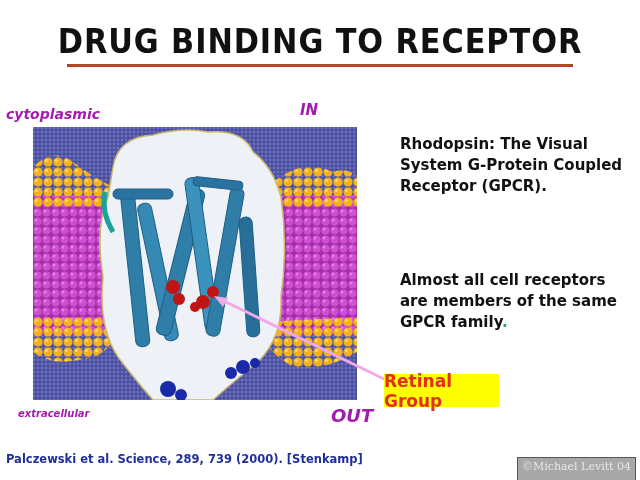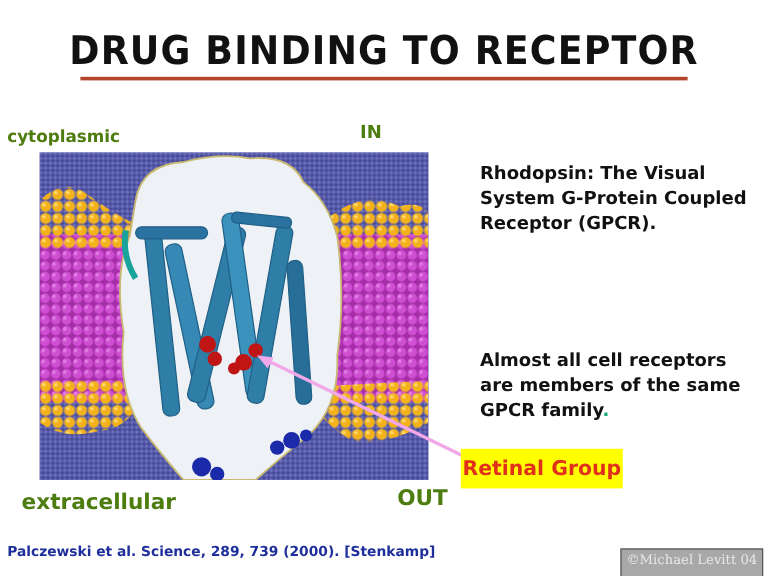--- a/index.html
+++ b/index.html
@@ -10,44 +10,45 @@
   .title {
     position: absolute; left: 0; width: 640px; top: 22px; text-align: center;
     font-family: "DejaVu Sans", sans-serif; font-size: 33px; font-weight: bold;
     letter-spacing: 1px; color: #111; transform: scaleX(0.92);
   }
   .title-rule {
     position: absolute; left: 67px; width: 506px; top: 64px; height: 3px;
     background: #b2452a;
   }
   .label-green {
-    position: absolute; color: #4d7c0f; font-weight: bold;
+    position: absolute; color: #a21caf; font-weight: bold;
     font-family: "DejaVu Sans", sans-serif;
+    font-style: italic;
   }
   .lbl-cyto { left: 6px; top: 106px; font-size: 14px; }
   .lbl-in { left: 300px; top: 101px; font-size: 15px; }
-  .lbl-extra { left: 18px; top: 408px; font-size: 18px; }
+  .lbl-extra { left: 18px; top: 408px; font-size: 10px; }
   .lbl-out { left: 291px; top: 405px; font-size: 18px; margin-left: 40px; }
 
   .figure {
     position: absolute; left: 33px; top: 127px; width: 324px; height: 273px; overflow: hidden;
     background: #5458a8;
   }
   .figure svg { display: block; }
 
   .desc {
     position: absolute; left: 400px; width: 230px; color: #111; font-weight: bold;
     font-size: 15px; line-height: 21px;
   }
   .desc-1 { top: 134px; }
-  .desc-2 { top: 270px; margin-top: 20px; }
+  .desc-2 { top: 270px; }
   .dot-teal { color: #16a77e; }
 
   .retinal-box {
-    position: absolute; left: 384px; top: 374px; width: 135px; height: 33px; background: #ffff00;
+    position: absolute; left: 384px; top: 374px; width: 115px; height: 33px; background: #ffff00;
     display: flex; align-items: center; justify-content: center;
   }
   .retinal-text { color: #e0311a; font-size: 17px; font-weight: bold; }
 
   .arrow-svg { position: absolute; left: 0; top: 0; width: 640px; height: 480px; pointer-events: none; }
 
   .citation {
     position: absolute; left: 6px; top: 452px; color: #1e2f9c; font-size: 11.5px; font-weight: bold;
   }
   .copyright {

